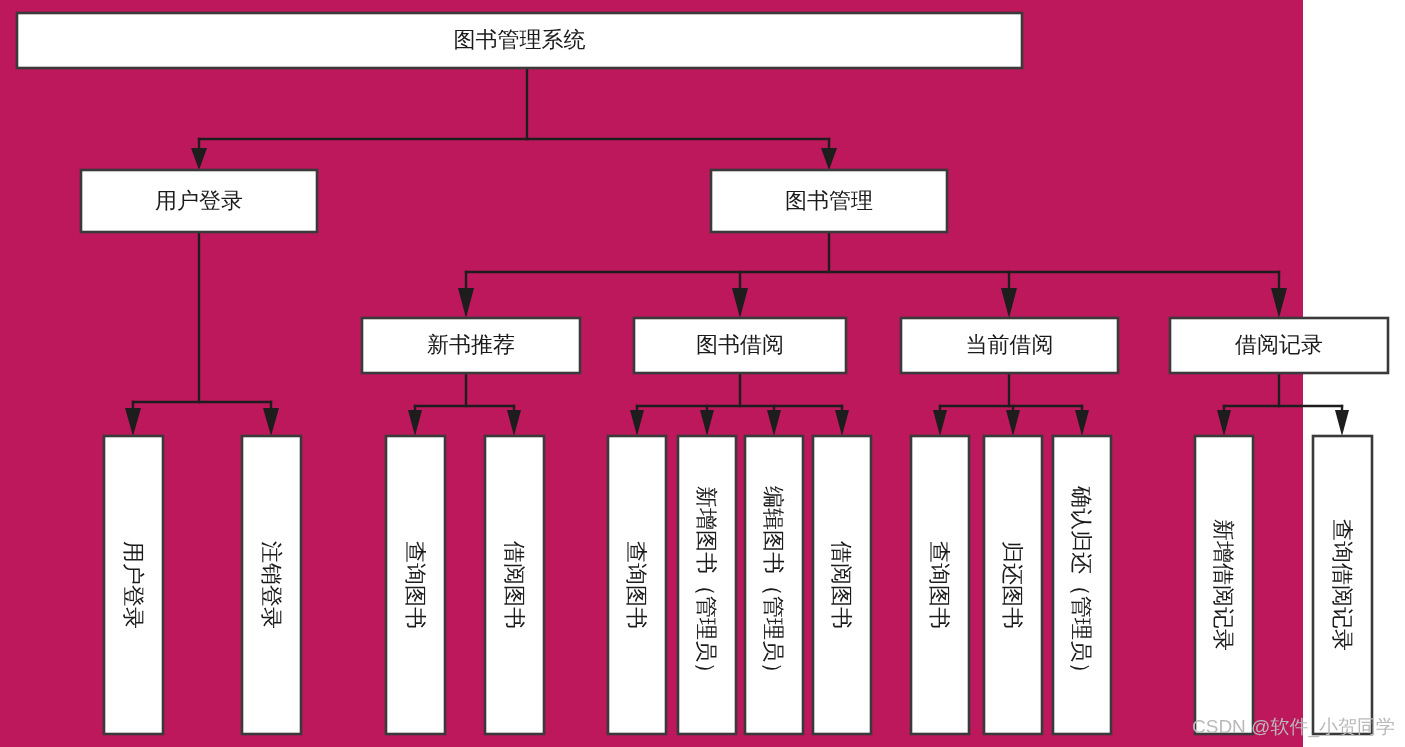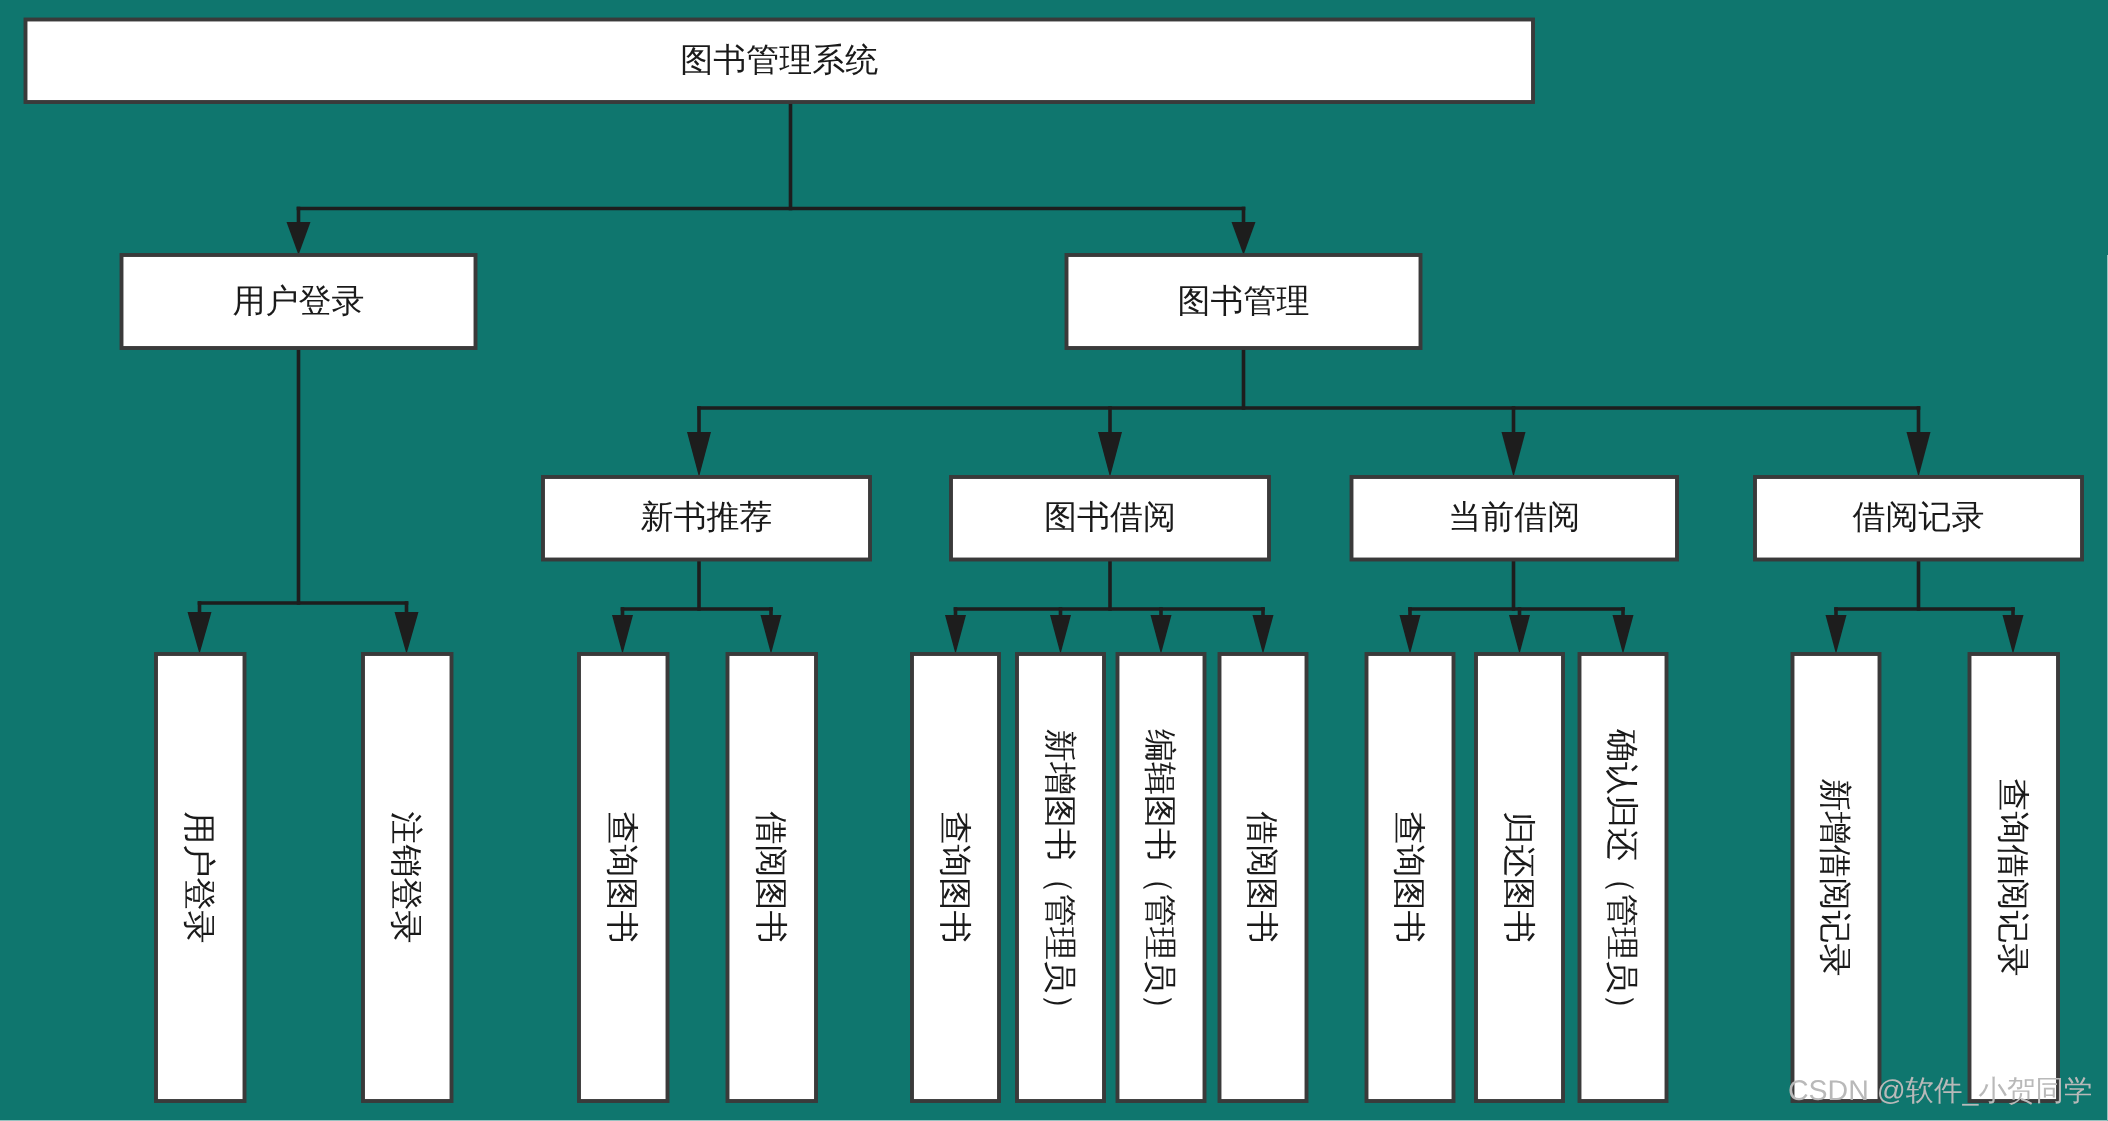--- a/index.html
+++ b/index.html
@@ -8,23 +8,23 @@
     background: #ffffff;
   }
   body {
     width: 1405px;
     height: 747px;
     font-family: "Liberation Sans", sans-serif;
     overflow: hidden;
   }
   #diagram-root {
     position: relative;
-    width: 1405px;
+    width: 1303px;
     height: 747px;
-    background: #0f766e;
+    background: #be185d;
   }
   svg#diagram-svg {
     position: absolute;
     left: 0;
     top: 0;
     width: 1405px;
     height: 747px;
   }
   .node-box {
     fill: #ffffff;

